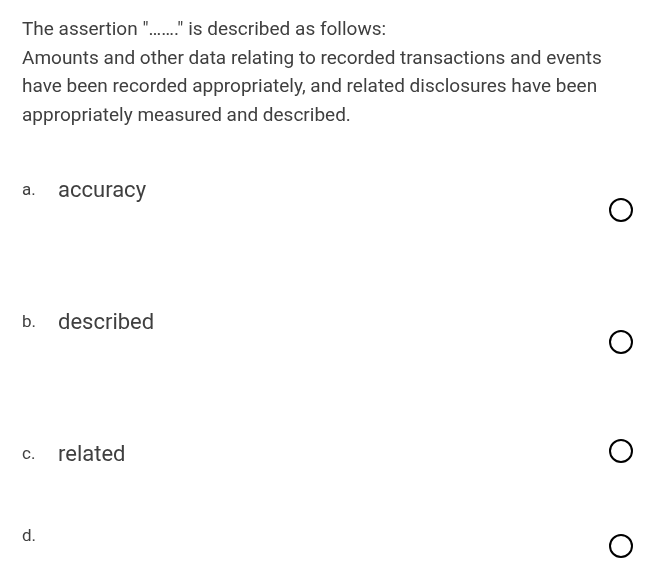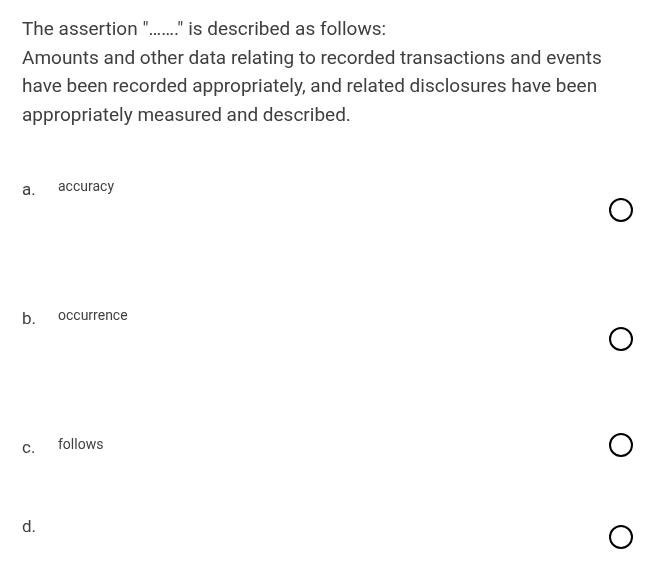--- a/index.html
+++ b/index.html
@@ -32,21 +32,21 @@
   .option.d-opt { margin-bottom: 0; }
   .opt-letter {
     width: 36px;
     flex: 0 0 36px;
     font-size: 17px;
     line-height: 1;
     color: #3f3f3f;
     padding-top: 2px;
   }
   .opt-text {
-    font-size: 14px;
+    font-size: 22px;
     line-height: 1;
     color: #3f3f3f;
   }
   .radio {
     position: absolute;
     width: 24px;
     height: 24px;
     border: 2.5px solid #000000;
     border-radius: 50%;
     box-sizing: border-box;
@@ -69,27 +69,27 @@
   </div>
 
   <div class="option">
     <div class="opt-letter">a.</div>
     <div class="opt-text">accuracy</div>
     <div class="radio radio-a"></div>
   </div>
 
   <div class="option">
     <div class="opt-letter">b.</div>
-    <div class="opt-text">occurrence</div>
+    <div class="opt-text">described</div>
     <div class="radio radio-b"></div>
   </div>
 
   <div class="option c-opt">
     <div class="opt-letter">c.</div>
-    <div class="opt-text">follows</div>
+    <div class="opt-text">related</div>
     <div class="radio radio-c"></div>
   </div>
 
   <div class="option d-opt">
     <div class="opt-letter">d.</div>
     <div class="radio radio-d"></div>
   </div>
 </div>
 
 </body></html>

